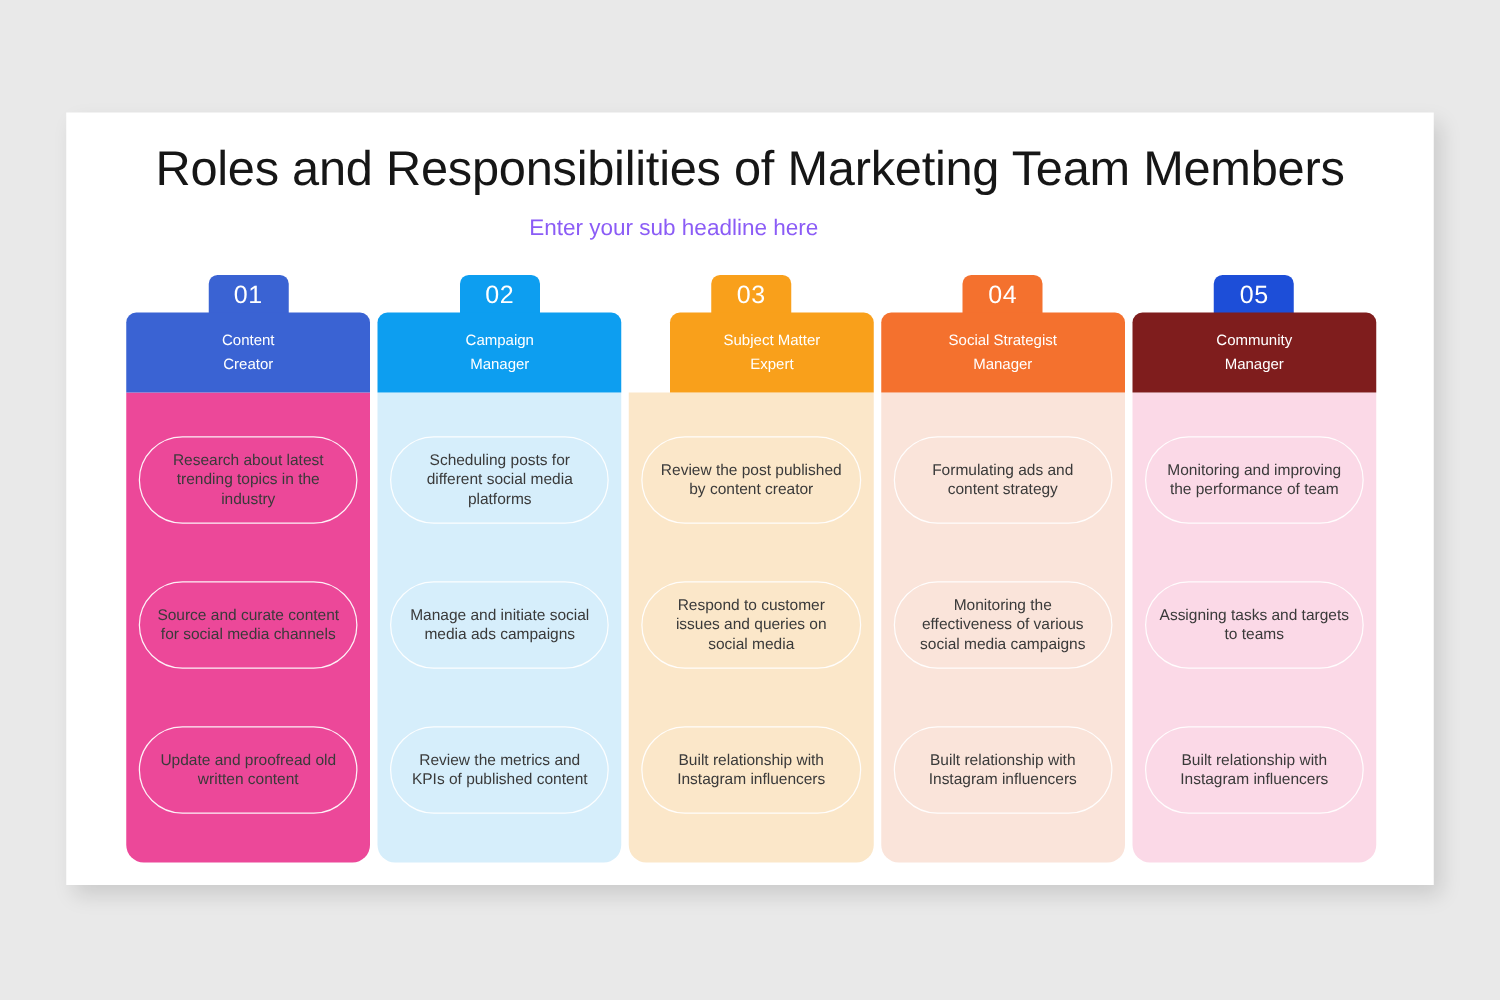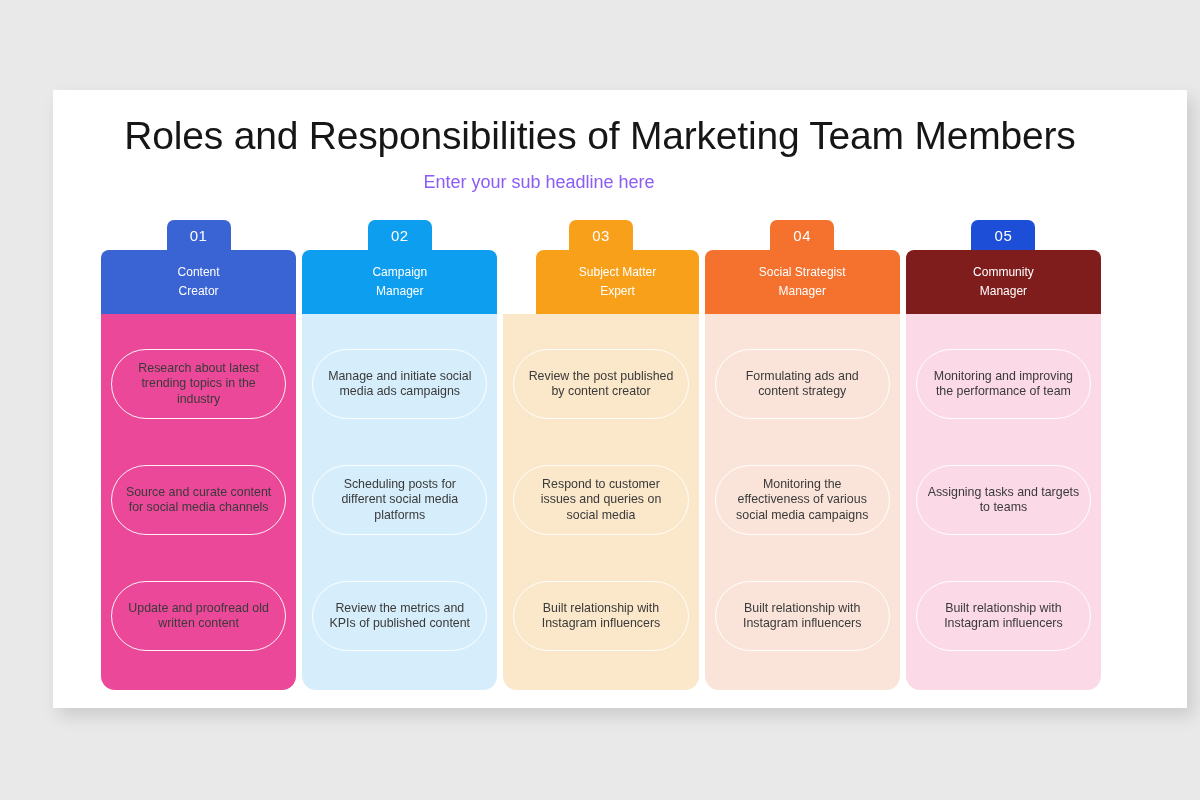--- a/index.html
+++ b/index.html
@@ -70,21 +70,21 @@
 
   .badge {
     position: absolute;
     top: 0;
     left: 50%;
     transform: translateX(-50%);
     width: 64px;
     height: 38px;
     border-radius: 7px 7px 0 0;
     color: #ffffff;
-    font-size: 15px;
+    font-size: 20px;
     line-height: 32px;
     text-align: center;
     z-index: 1;
     letter-spacing: 0.5px;
   }
 
   .head {
     margin-top: 30px;
     height: 64px;
     border-radius: 8px 8px 0 0;
@@ -125,21 +125,21 @@
     font-size: 12.4px;
     line-height: 15.5px;
     color: #3a3a3a;
     box-sizing: border-box;
     padding: 0 10px;
   }
 </style>
 </head>
 <body style="background: rgb(233, 233, 233);">
 
-<div class="slide-wrap" style="background: rgb(255, 255, 255); padding-left: 40px;">
+<div class="slide-wrap" style="background: rgb(255, 255, 255);">
 
   <div class="title">Roles and Responsibilities of Marketing Team Members</div>
   <div class="subtitle">Enter your sub headline here</div>
 
   <div class="columns">
 
     <div class="column">
       <div class="badge" style="background: rgb(58, 99, 211);">01</div>
       <div class="head" style="background: rgb(58, 99, 211);">
         <span>
@@ -156,22 +156,22 @@
 
     <div class="column">
       <div class="badge" style="background: rgb(13, 158, 240);">02</div>
       <div class="head" style="background: rgb(13, 158, 240);">
         <span>
           <span>Campaign</span><br>
           <span>Manager</span>
         </span>
       </div>
       <div class="body" style="background: rgb(214, 238, 251);">
+        <div class="pill">Scheduling posts for different social media platforms</div>
         <div class="pill">Manage and initiate social media ads campaigns</div>
-        <div class="pill">Scheduling posts for different social media platforms</div>
         <div class="pill">Review the metrics and KPIs of published content</div>
       </div>
     </div>
 
     <div class="column">
       <div class="badge" style="background: rgb(249, 160, 27);">03</div>
       <div class="head" style="background: rgb(249, 160, 27); margin-left: 33px;">
         <span>
           <span>Subject Matter</span><br>
           <span>Expert</span>

